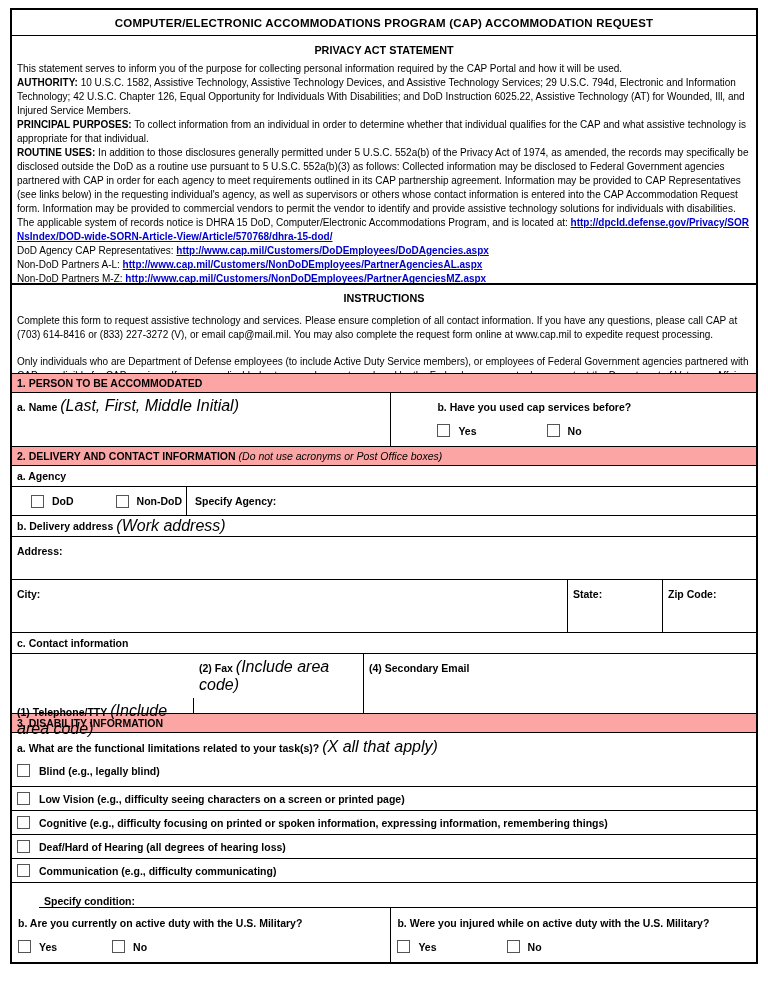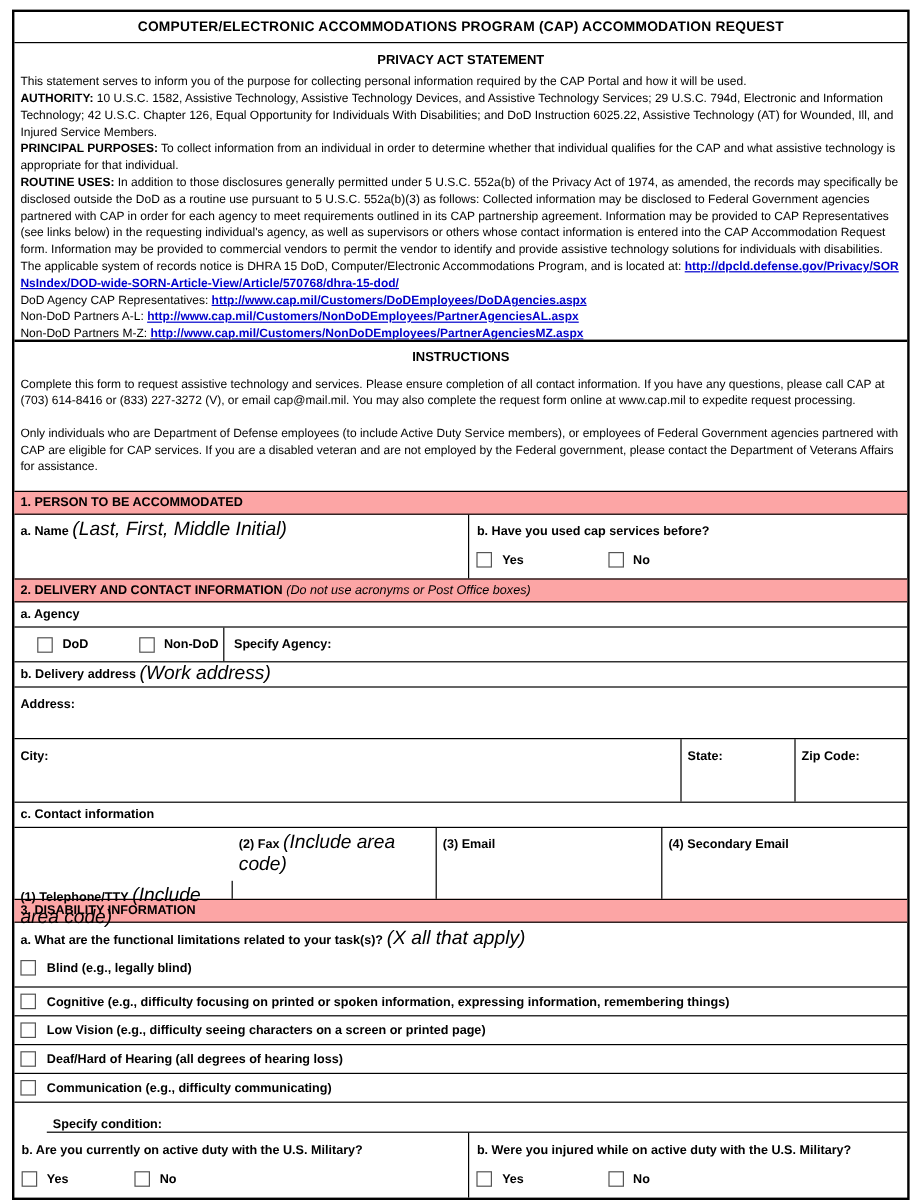--- a/index.html
+++ b/index.html
@@ -18,41 +18,41 @@
     font-weight:bold; font-size:11.5px; letter-spacing:.2px;
   }
   .privacy {
     border-bottom:2px solid #000; padding:0 5px 5px 5px;
     font-size:10px; line-height:14px; height:249px; overflow:hidden;
   }
   .center-heading { text-align:center; font-weight:bold; font-size:10.8px; padding:7px 0 5px; }
   .privacy p, .instructions p { margin:0; }
   .runlabel { font-weight:bold; }
   a.link { color:#0000cc; font-weight:bold; text-decoration:underline; cursor:pointer; word-break:break-all; }
-  .instructions { padding:0 5px 24px; font-size:10px; line-height:14px; height:124px; overflow:hidden; }
+  .instructions { padding:0 5px 24px; font-size:10px; line-height:14px; height:88px; overflow:hidden; }
   .instructions .center-heading { padding:6px 0 9px; }
   .ins-para + .ins-para { margin-top:13px; }
   .sec-header {
     background:#fca5a5; border-top:1px solid #000; border-bottom:1px solid #000;
     font-weight:bold; font-size:10.5px; padding:3px 5px; height:20px;
   }
   .sec-header .hint { font-weight:normal; }
   .hint { font-style:italic; margin-left:3px; font-weight:normal; }
   .lbl { font-weight:bold; font-size:10.5px; }
   .row { display:flex; }
   .bb { border-bottom:1px solid #000; }
   .cell { padding:4px 5px; }
   .cb {
     width:13px; height:13px; border:1.5px solid #555; background:#fff;
     display:inline-block; flex:none; cursor:pointer;
   }
   .cbg { display:flex; align-items:center; gap:8px; }
   .cb-line { display:flex; align-items:center; margin-top:9px; }
   
-  .r-person { height:53px; }
+  .r-person { height:53px;gap:40px; }
   .r-person .left { width:51%; border-right:1px solid #000; }
   .r-person .right { flex:1; padding:4px 6px; }
   .gap70 { margin-left:70px; }
   .gap55 { margin-left:55px; }
   
   .r-label { height:21px; display:flex; align-items:center; padding:0 5px; }
   .r-agency { height:29px; display:flex; }
   .agency-left { width:175px; border-right:1px solid #000; display:flex; align-items:center; gap:42px; padding-left:19px; }
   .agency-right { flex:1; display:flex; align-items:center; padding-left:8px; }
   .r-address { height:43px; }
@@ -163,41 +163,40 @@
     <div class="c-zip cell"><span class="lbl">Zip Code:</span></div>
   </div>
 
   <div class="r-label bb">
       <span class="lbl">c. Contact information</span>
     </div>
 
   <div class="r-contact-cells">
     <div class="cc cc1"><span class="lbl">(1) Telephone/TTY</span><span class="hint">(Include area code)</span></div>
     <div class="cc cc2"><span class="lbl">(2) Fax</span><span class="hint">(Include area code)</span></div>
-    <div class="cc cc3"><span class="lbl">(3) Email</span></div>
     <div class="cc cc4"><span class="lbl">(4) Secondary Email</span></div>
   </div>
 
   <div class="sec-header">3. DISABILITY INFORMATION</div>
 
   <div class="r-limit bb">
     <div><span class="lbl">a. What are the functional limitations related to your task(s)?</span><span class="hint">(X all that apply)</span></div>
     <div class="cb-line" style="gap:9px; padding-left:0;">
       <span class="cb"></span>
         <span class="lbl">Blind (e.g., legally blind)</span>
     </div>
   </div>
 
   <div class="r-option bb">
     <span class="cb"></span>
+      <span class="lbl">Low Vision (e.g., difficulty seeing characters on a screen or printed page)</span>
+  </div>
+  <div class="r-option bb">
+    <span class="cb"></span>
       <span class="lbl">Cognitive (e.g., difficulty focusing on printed or spoken information, expressing information, remembering things)</span>
-  </div>
-  <div class="r-option bb">
-    <span class="cb"></span>
-      <span class="lbl">Low Vision (e.g., difficulty seeing characters on a screen or printed page)</span>
   </div>
   <div class="r-option bb">
     <span class="cb"></span>
       <span class="lbl">Deaf/Hard of Hearing (all degrees of hearing loss)</span>
   </div>
   <div class="r-option bb">
     <span class="cb"></span>
       <span class="lbl">Communication (e.g., difficulty communicating)</span>
   </div>
 

